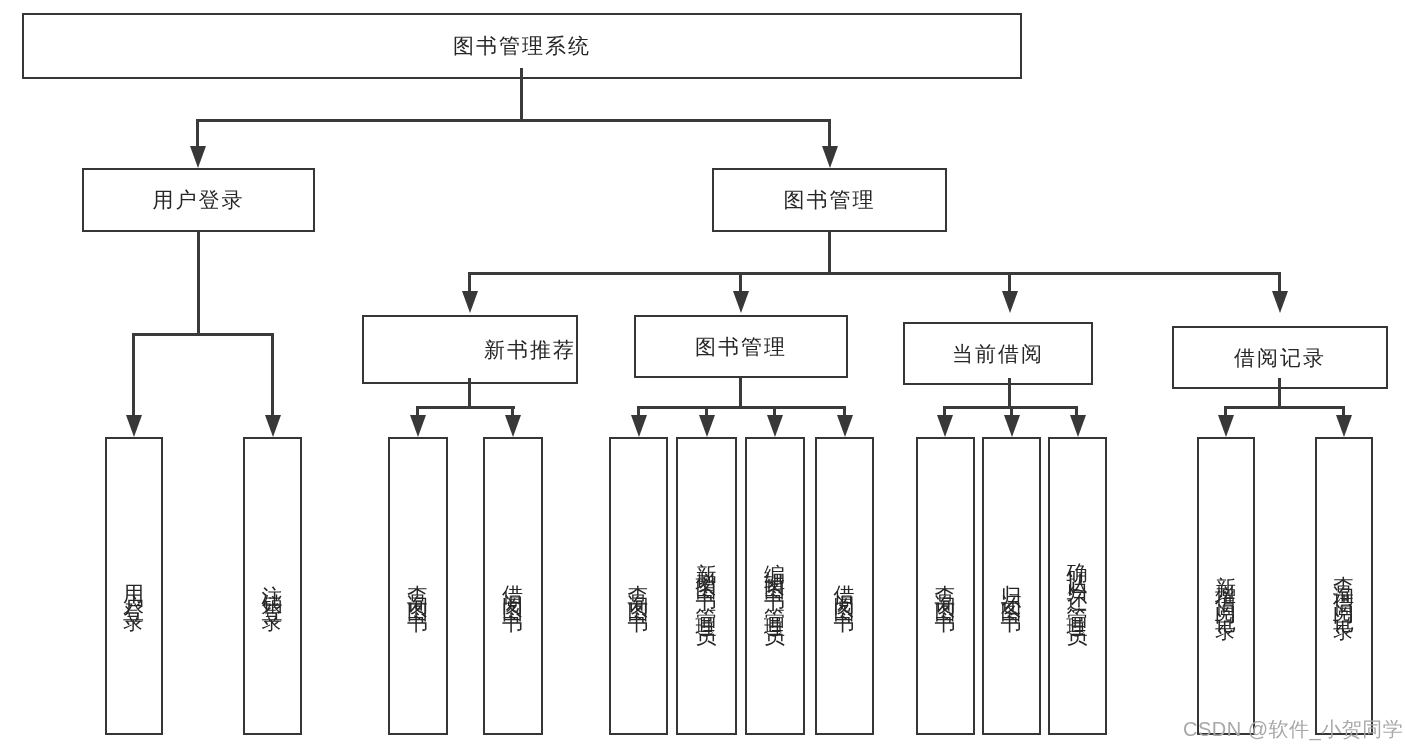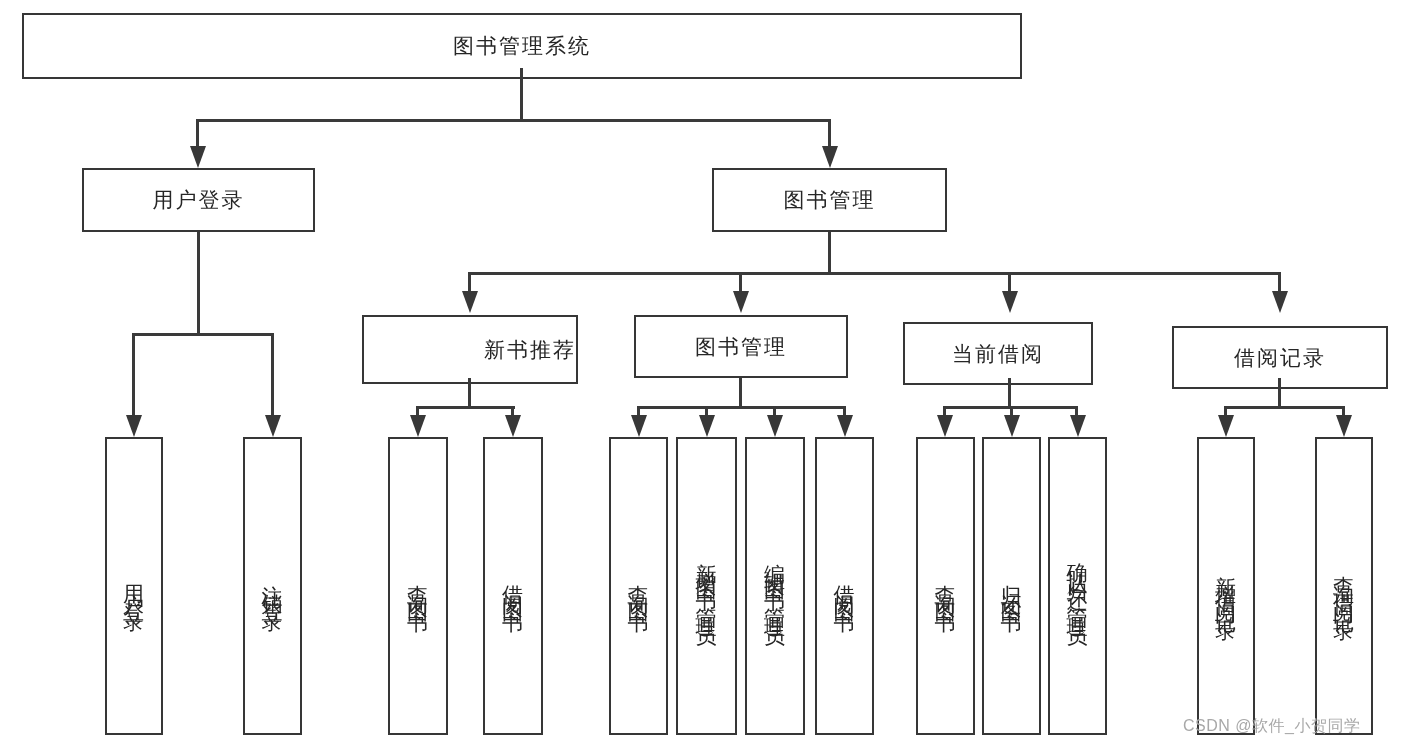--- a/index.html
+++ b/index.html
@@ -57,21 +57,21 @@
     width: 0;
     height: 0;
     border-left: 8px solid transparent;
     border-right: 8px solid transparent;
     border-top: 22px solid #383838;
   }
   .watermark {
     position: absolute;
     left: 1183px;
     top: 716px;
-    font-size: 16px;
+    font-size: 20px;
     color: #a8a8a8;
     letter-spacing: 0.5px;
     white-space: nowrap;
   }
 </style>
 </head>
 <body>
 
 <div id="canvas">
 

